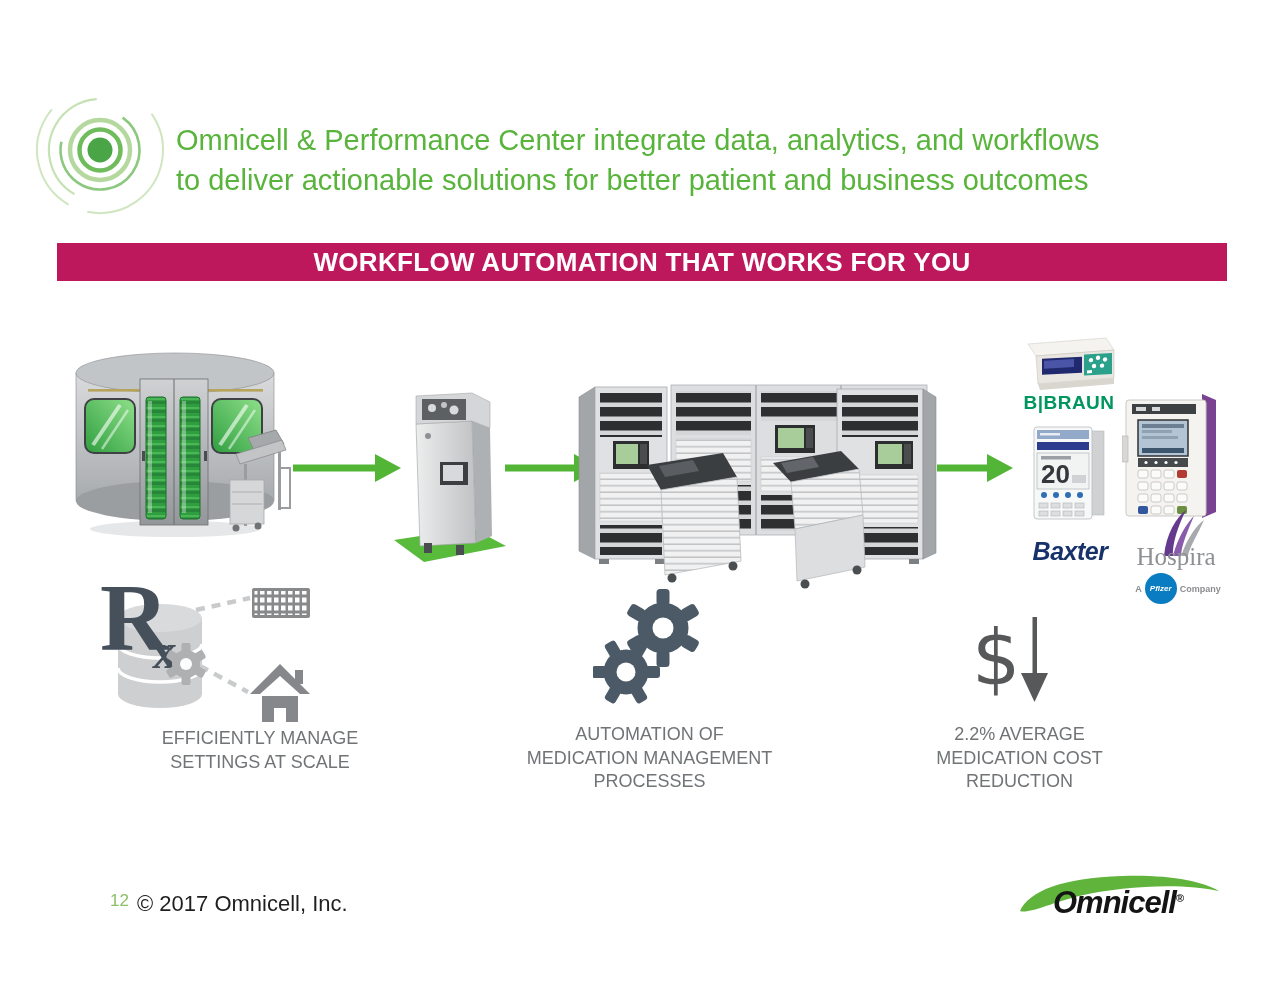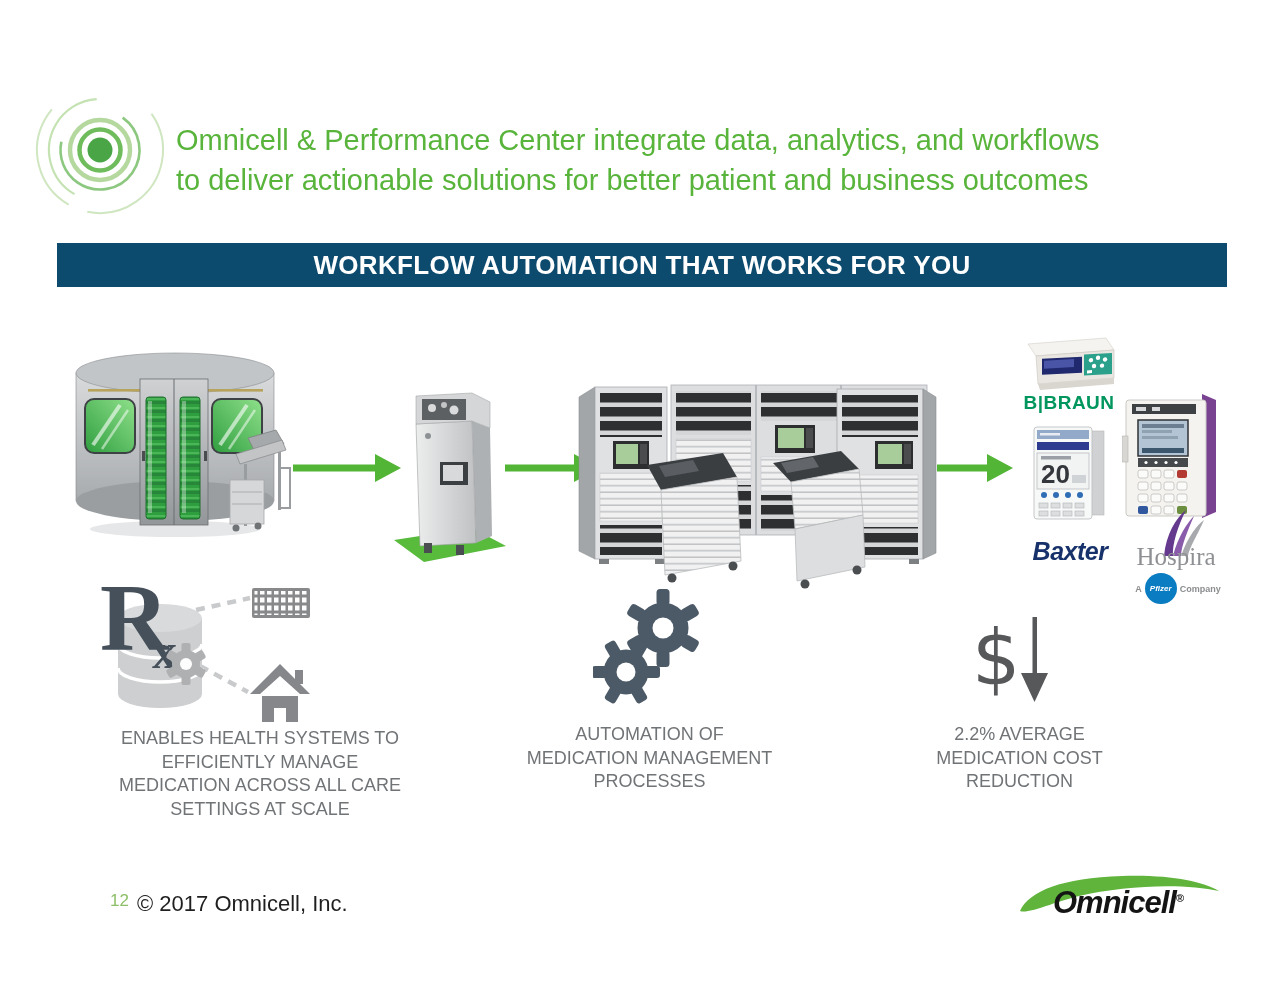--- a/index.html
+++ b/index.html
@@ -5,21 +5,21 @@
   html,body{margin:0;padding:0;background:#ffffff;}
   .slide{position:relative;width:1280px;height:989px;background:#ffffff;overflow:hidden;
          font-family:"Liberation Sans",sans-serif;}
   .abs{position:absolute;}
 
   
   .ripple-logo{left:30px;top:72px;width:145px;height:152px;}
   .title{left:176px;top:120px;width:1050px;font-size:29px;line-height:40px;color:#58b43b;}
 
   
-  .banner{left:57px;top:243px;width:1170px;height:44px;background:#0c4a6e;color:#ffffff;
+  .banner{left:57px;top:243px;width:1170px;height:38px;background:#be185d;color:#ffffff;
           display:flex;align-items:center;justify-content:center;font-weight:bold;
           font-size:26px;letter-spacing:0.3px;}
 
   
   .carousel-img{left:58px;top:333px;}
   .arrow1{left:293px;top:452px;}
   .packager-img{left:394px;top:388px;}
   .arrow2{left:505px;top:452px;}
   .cabinets-img{left:575px;top:363px;}
   .arrow3{left:937px;top:452px;}
@@ -411,23 +411,21 @@
 
   <svg class="abs cost-icon" width="80" height="92" viewBox="0 0 80 92">
     <text x="0" y="72" font-size="76" fill="#57585a" font-family="DejaVu Sans, sans-serif">$</text>
     <g fill="#57585a">
       <rect x="60.5" y="5" width="4.5" height="60"></rect>
       <polygon points="49,61 76,61 62.5,90"></polygon>
     </g>
   </svg>
 
   <div class="abs caption cap1">
-    <div>ENABLES HEALTH SYSTEMS TO</div>
     <div>EFFICIENTLY MANAGE</div>
-    <div>MEDICATION ACROSS ALL CARE</div>
     <div>SETTINGS AT SCALE</div>
   </div>
   <div class="abs caption cap2">
     <div>AUTOMATION OF</div>
     <div>MEDICATION MANAGEMENT</div>
     <div>PROCESSES</div>
   </div>
   <div class="abs caption cap3">
     <div>2.2% AVERAGE</div>
     <div>MEDICATION COST</div>

